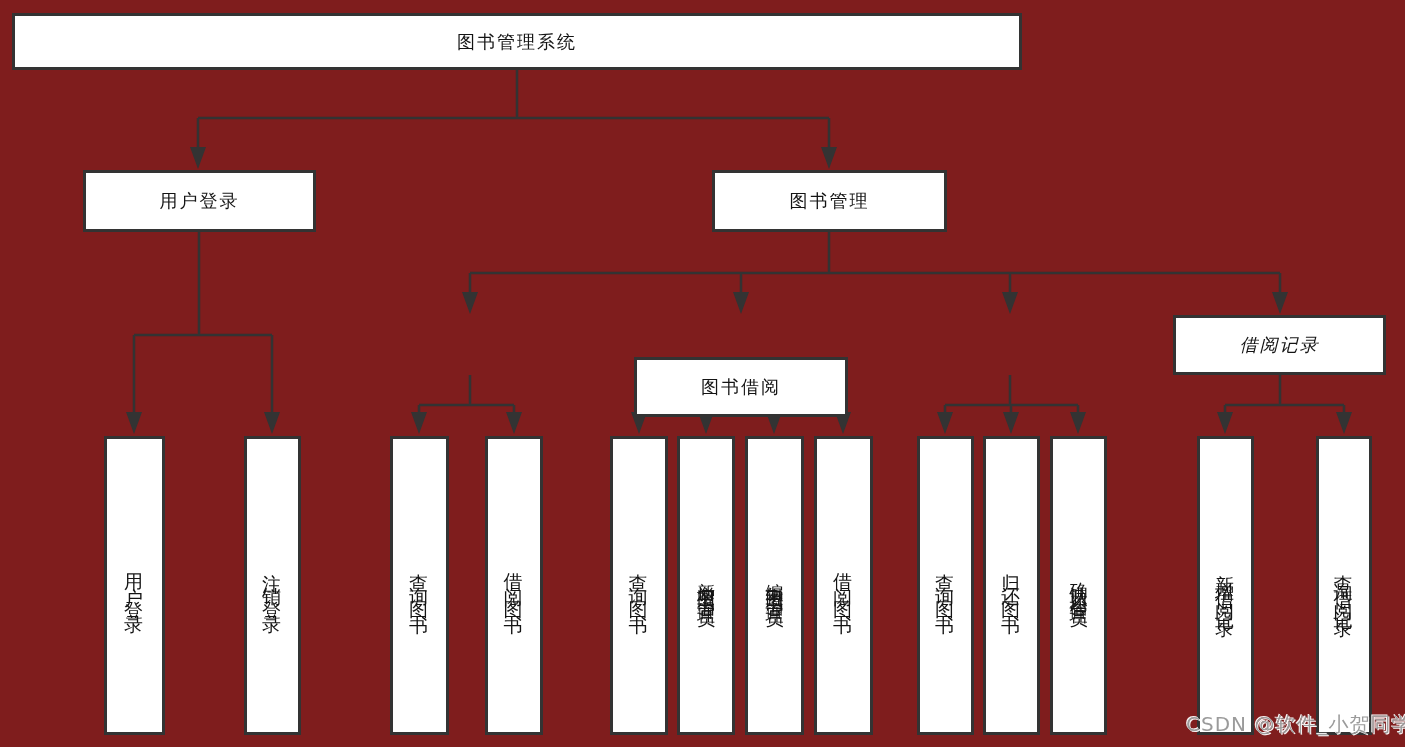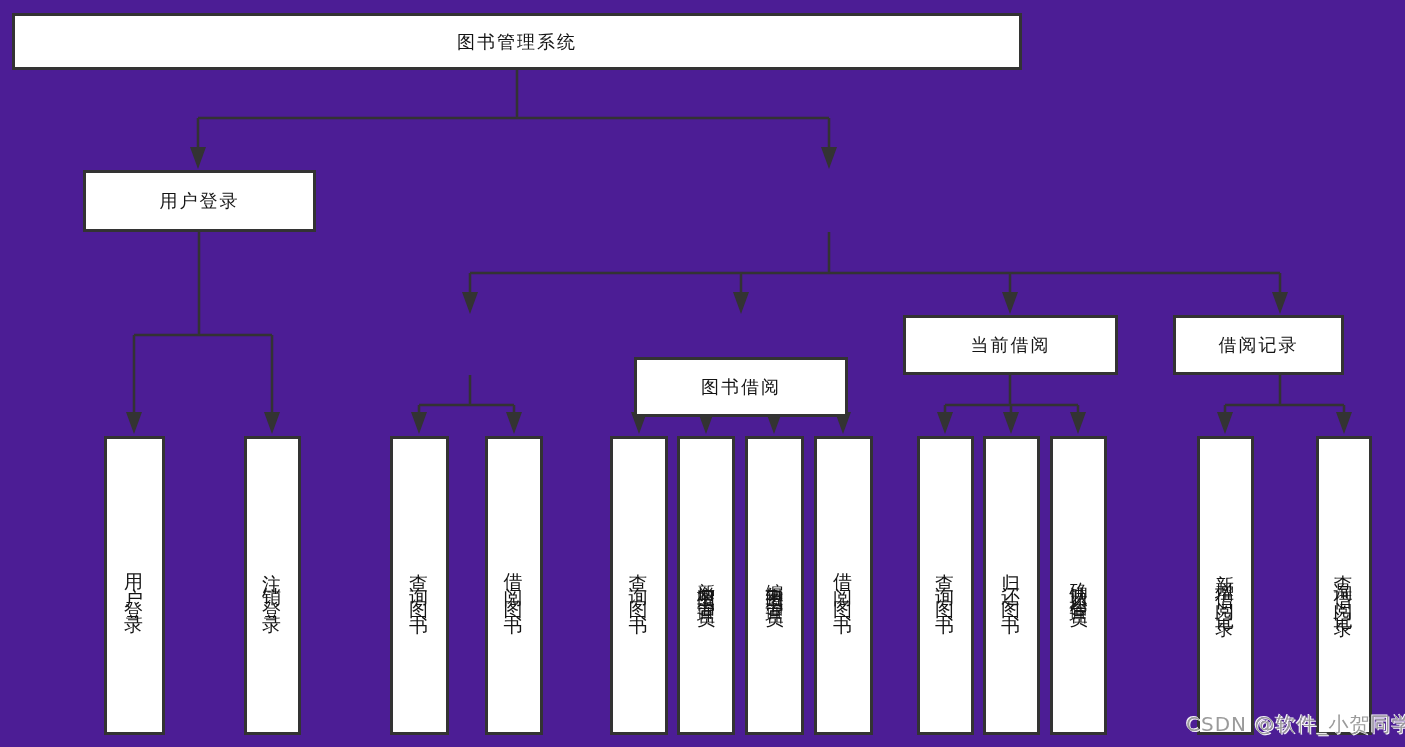--- a/index.html
+++ b/index.html
@@ -1,17 +1,17 @@
 <!DOCTYPE html>
 <html><head>
 <meta charset="utf-8">
 <style>
   html,body{margin:0;padding:0;background:#ffffff;}
   #stage{
-    position:relative;width:1405px;height:747px;background:#4c1d95;overflow:hidden;
+    position:relative;width:1405px;height:747px;background:#7f1d1d;overflow:hidden;
     font-family:"DejaVu Sans","Liberation Sans",sans-serif;
   }
   #connectors{position:absolute;left:0;top:0;width:1405px;height:747px;}
   .node{
     position:absolute;background:#ffffff;border:3px solid #333333;box-sizing:border-box;
     display:flex;align-items:center;justify-content:center;color:#141414;
   }
   .h-label{font-size:18px;letter-spacing:2px;white-space:nowrap;}
   .v-label{writing-mode:vertical-rl;text-orientation:mixed;white-space:nowrap;}
   .v-short{font-size:19px;letter-spacing:14px;}
@@ -71,28 +71,28 @@
     </g>
   </svg>
 
   <div class="node" style="left:12px;top:13px;width:1010px;height:57px;">
     <span class="h-label">图书管理系统</span>
   </div>
 
   <div class="node" style="left:83px;top:170px;width:233px;height:62px;">
     <span class="h-label">用户登录</span>
   </div>
+  <div class="node" style="left:712px;top:170px;width:235px;height:62px;">
+    <span class="h-label">图书管理</span>
+  </div>
 
   <div class="node" style="left:634px;top:315px;width:214px;height:60px;margin-top:42px;">
     <span class="h-label">图书借阅</span>
   </div>
-  <div class="node" style="left:903px;top:315px;width:215px;height:60px;">
-    <span class="h-label">当前借阅</span>
-  </div>
-  <div class="node" style="left:1173px;top:315px;width:171px;height:60px;">
+  <div class="node" style="left:1173px;top:315px;width:213px;height:60px;font-style:italic;">
     <span class="h-label">借阅记录</span>
   </div>
 
   <div class="node" style="left:104px;top:436px;width:61px;height:299px;">
     <span class="v-label v-short">用户登录</span>
   </div>
   <div class="node" style="left:244px;top:436px;width:57px;height:299px;">
     <span class="v-label v-short">注销登录</span>
   </div>
 

